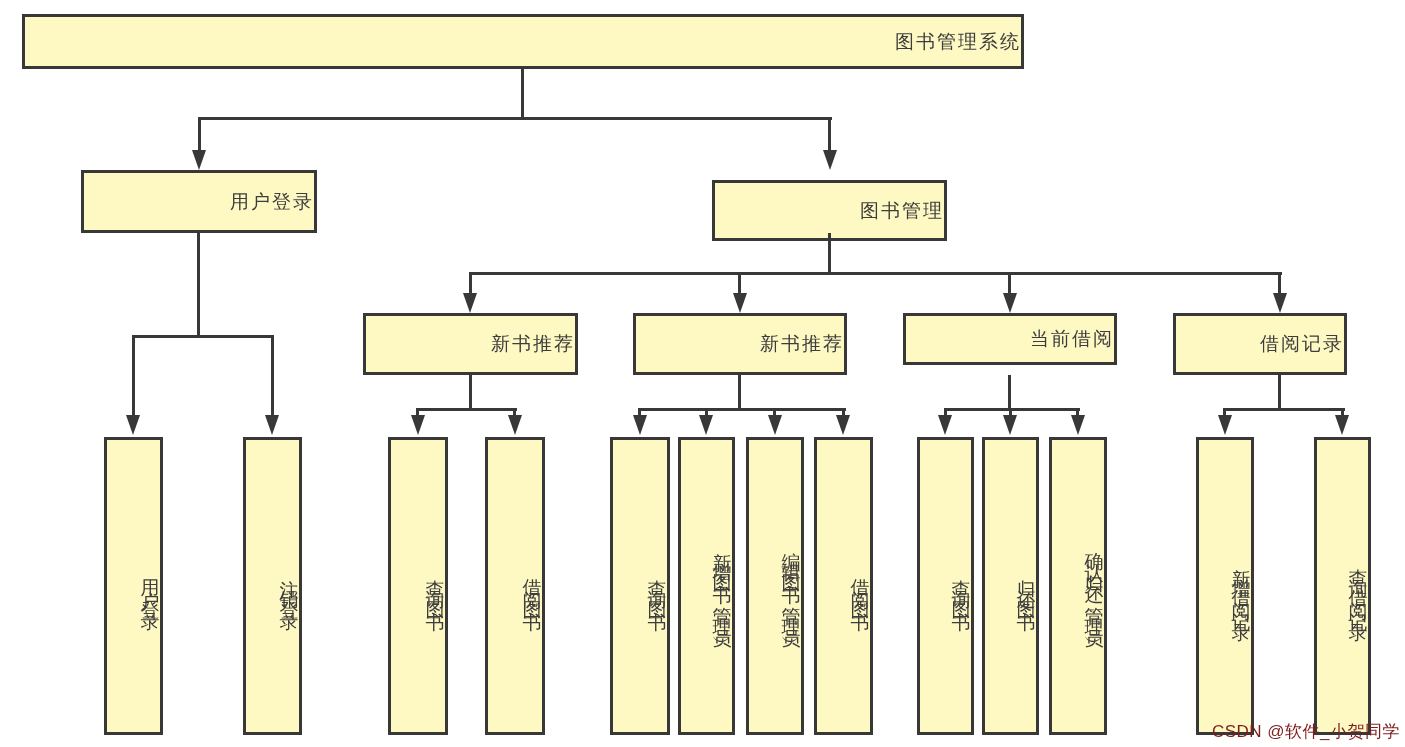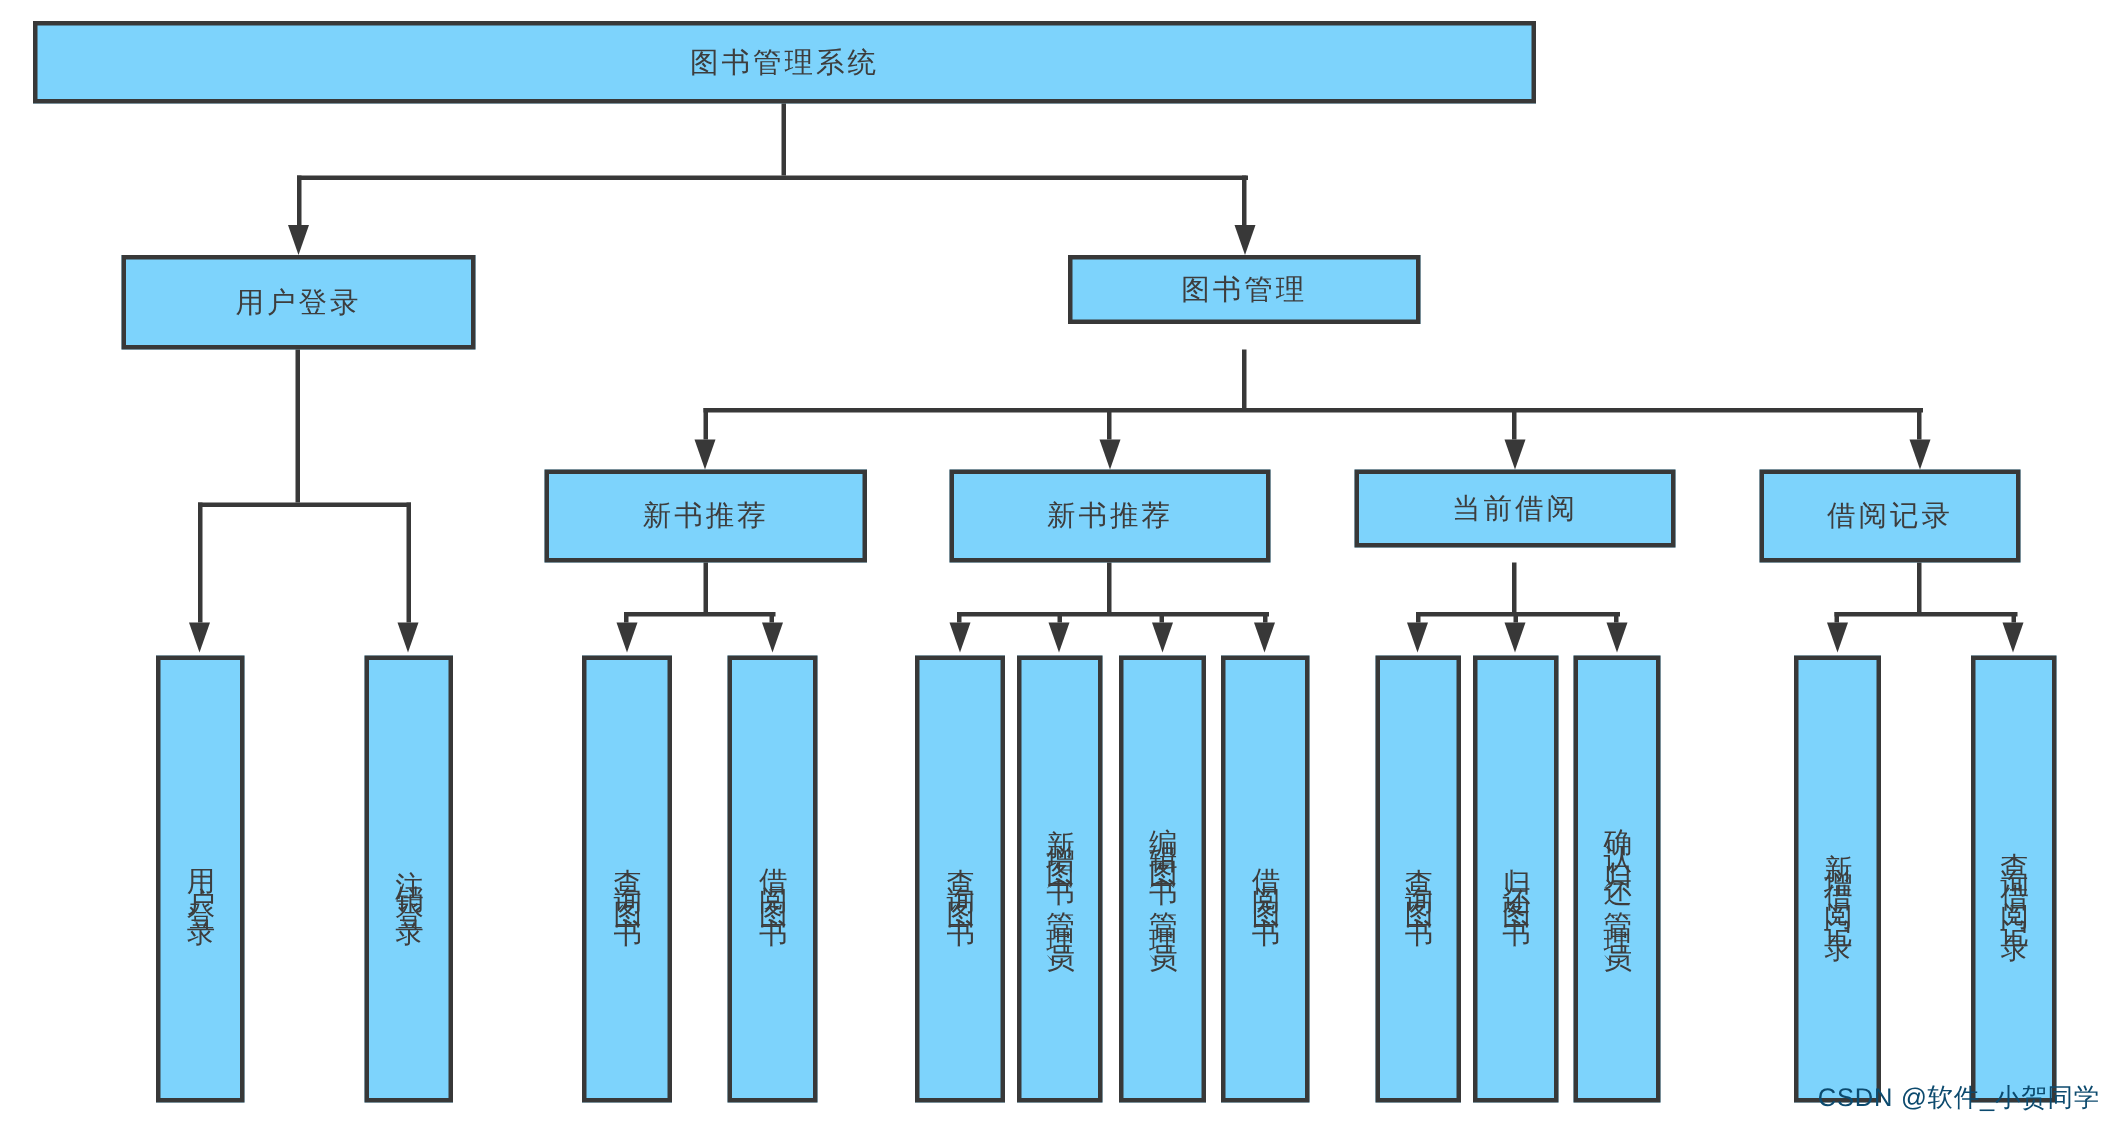--- a/index.html
+++ b/index.html
@@ -1,53 +1,53 @@
 <!DOCTYPE html>
 <html><head>
 <meta charset="utf-8">
 <style>
   html,body{margin:0;padding:0;background:#ffffff;}
   .canvas{
     position:relative;width:1405px;height:747px;background:#ffffff;
     font-family:"Liberation Sans", sans-serif;color:#3d3d3d;overflow:hidden;
   }
   .node{
-    position:absolute;border:3px solid #383838;background:#7dd3fc;
-    display:flex;align-items:center;justify-content:center;box-sizing:border-box;
+    position:absolute;border:3px solid #383838;background:#fef9c3;
+    display:flex;align-items:center;justify-content:flex-end;box-sizing:border-box;
   }
   .hlabel{font-size:19px;letter-spacing:2px;white-space:nowrap;}
   .vtext{
     writing-mode:vertical-rl;text-orientation:mixed;
     font-size:19px;letter-spacing:11px;line-height:1;white-space:nowrap;
   }
   .hline{position:absolute;height:3px;background:#383838;}
   .vline{position:absolute;width:3px;background:#383838;}
   .arr{
     position:absolute;width:0;height:0;
     border-left:7px solid transparent;border-right:7px solid transparent;
     border-top:20px solid #383838;
   }
   .watermark{
-    position:absolute;right:5px;bottom:4px;font-size:17px;color:#0c4a6e;
+    position:absolute;right:5px;bottom:4px;font-size:17px;color:#7f1d1d;
     letter-spacing:0.5px;white-space:nowrap;text-align:center;
   }
 </style>
 </head>
 <body>
 
 <div class="canvas">
 
   <div class="node" style="left:22px;top:14px;width:1002px;height:55px">
     <span class="hlabel">图书管理系统</span>
   </div>
 
   <div class="node" style="left:81px;top:170px;width:236px;height:63px">
     <span class="hlabel">用户登录</span>
   </div>
-  <div class="node" style="left:712px;top:170px;width:235px;height:46px">
+  <div class="node" style="left:712px;top:180px;width:235px;height:61px">
     <span class="hlabel">图书管理</span>
   </div>
 
   <div class="node" style="left:363px;top:313px;width:215px;height:62px">
     <span class="hlabel">新书推荐</span>
   </div>
   <div class="node" style="left:633px;top:313px;width:214px;height:62px">
     <span class="hlabel">新书推荐</span>
   </div>
   <div class="node" style="left:903px;top:313px;width:214px;height:52px">

